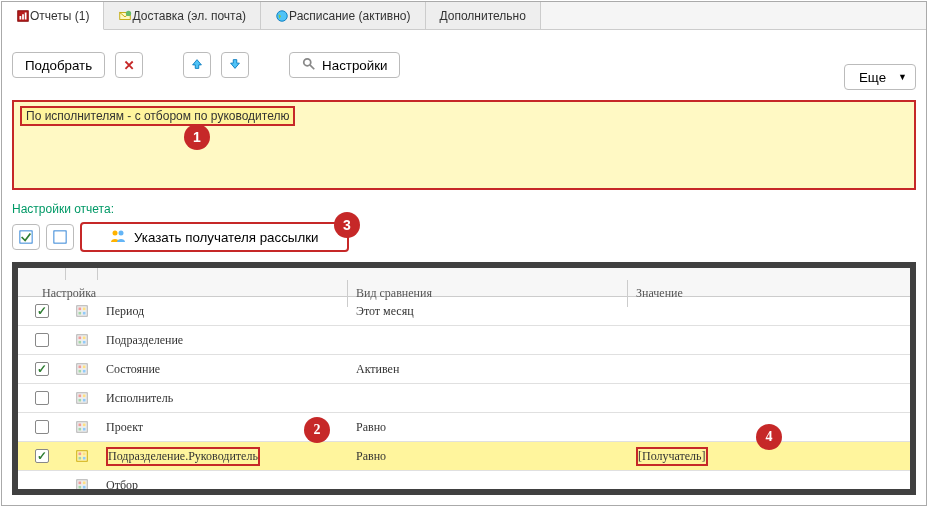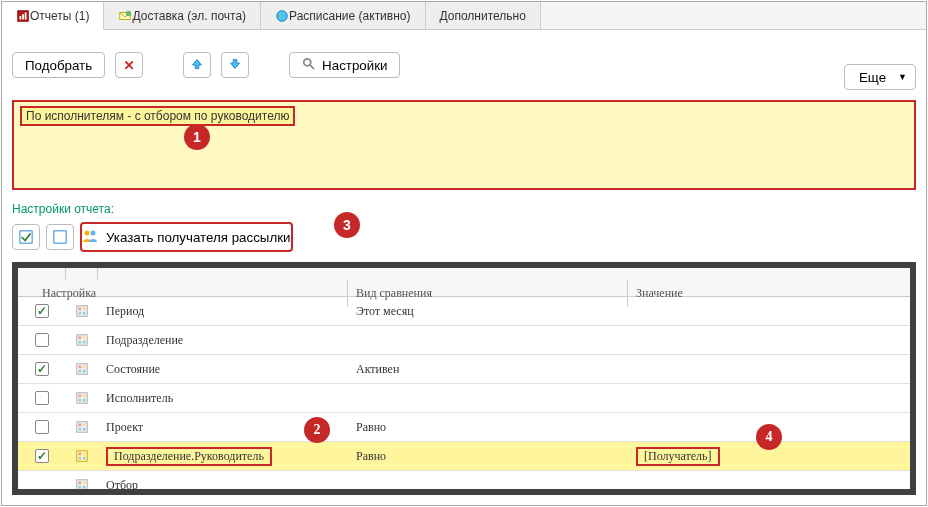--- a/index.html
+++ b/index.html
@@ -113,21 +113,21 @@
     width: 28px;
     border: 1px solid #bbb;
     border-radius: 4px;
     background: #fff;
     cursor: pointer;
   }
   .recipient-btn {
     display: inline-flex;
     align-items: center;
     height: 30px;
-    padding: 0 0;
+    padding: 0 28px;
     border: 2px solid #c62828;
     border-radius: 4px;
     background: #fff;
     cursor: pointer;
     gap: 8px;
     position: relative;
   }
   .grid {
     flex: 1;
     margin: 0 10px 10px 10px;
@@ -172,21 +172,21 @@
     justify-content: center;
   }
   .checkbox.checked::after {
     content: '✓';
     color: #2e7d32;
     font-size: 12px;
     font-weight: bold;
   }
   .highlight-cell {
     border: 2px solid #c62828;
-    padding: 0 6px;
+    padding: 0 0;
     display: inline-block;
   }
   .rel-wrap { position: relative; }
 </style>
 </head>
 <body>
 
 <div class="container">
   <div class="tabs">
     <div class="tab active">

